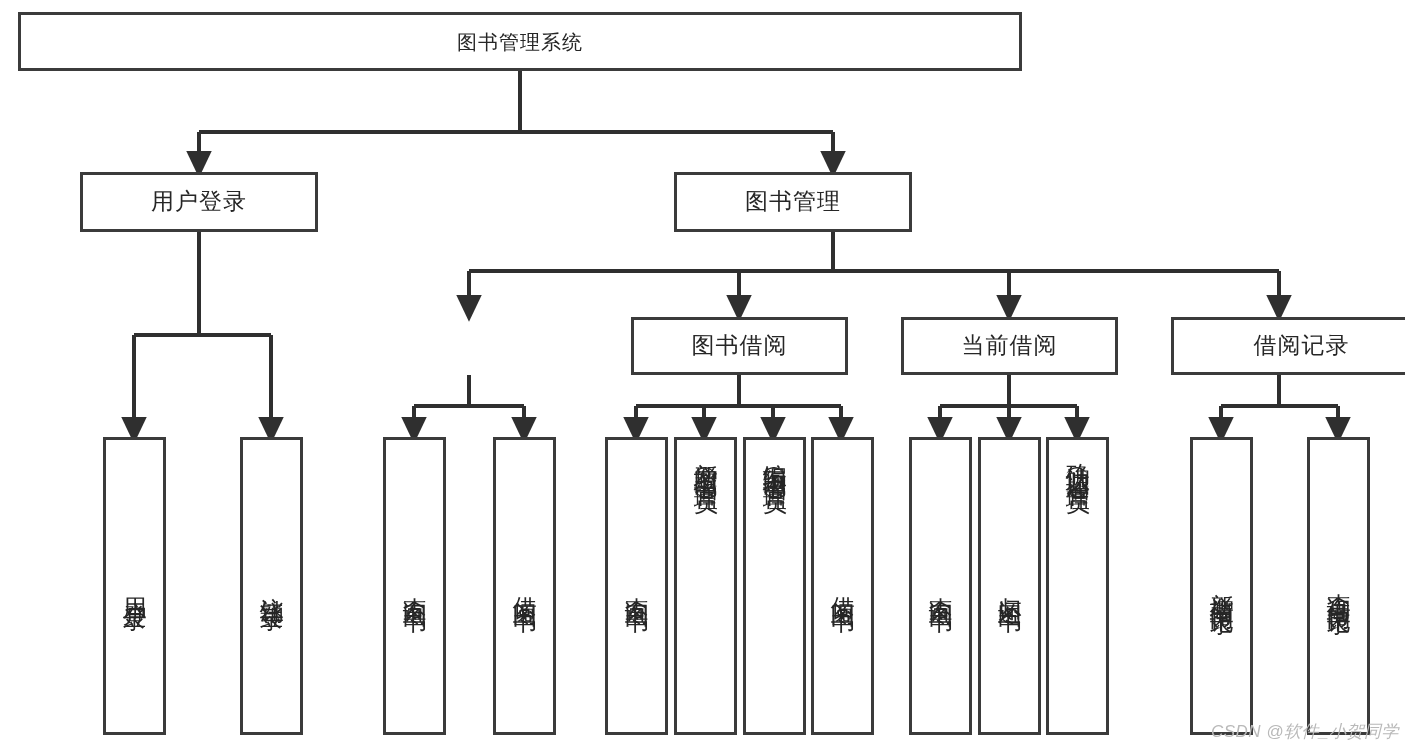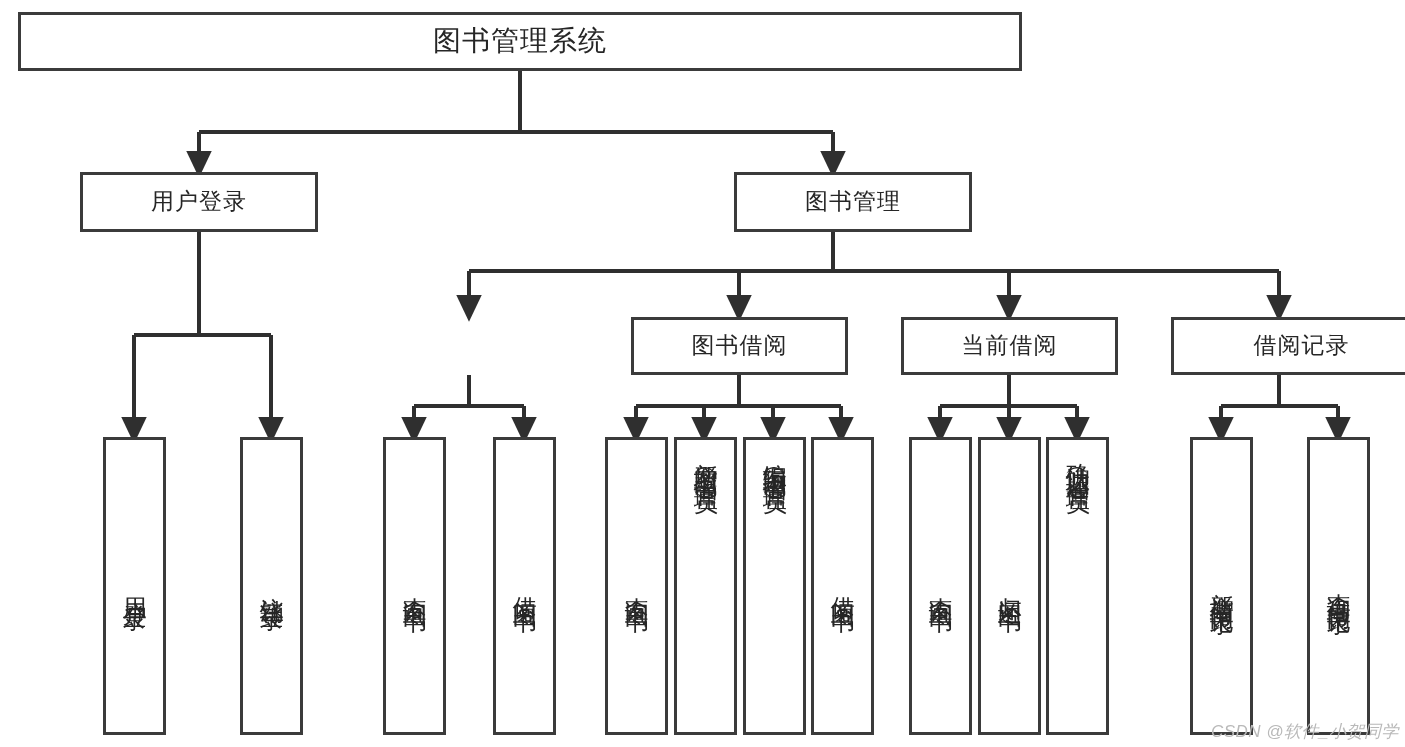--- a/index.html
+++ b/index.html
@@ -40,21 +40,21 @@
     display: block;
     white-space: nowrap;
     letter-spacing: 1px;
   }
   
   .node.horiz .node-label {
     font-size: 23px;
     line-height: 1.1;
   }
   .node.horiz.root .node-label {
-    font-size: 28px;
+    font-size: 20px;
   }
   
   .node.vert {
     align-items: flex-start;
     justify-content: center;
     padding-top: 4px;
   }
   .node.vert .node-label {
     writing-mode: vertical-rl;
     text-orientation: upright;
@@ -136,21 +136,21 @@
   </svg>
 
   <div class="node horiz root" style="left:18px; top:12px; width:1004px; height:59px;">
     <span class="node-label">图书管理系统</span>
   </div>
 
   <div class="node horiz" style="left:80px; top:172px; width:238px; height:60px;">
     <span class="node-label">用户登录</span>
   </div>
 
-  <div class="node horiz" style="left:734px; top:172px; width:238px; height:60px;">
+  <div class="node horiz" style="left:674px; top:172px; width:238px; height:60px;">
     <span class="node-label">图书管理</span>
   </div>
 
 
   <div class="node horiz" style="left:901px; top:317px; width:217px; height:58px;">
     <span class="node-label">当前借阅</span>
   </div>
 
   <div class="node horiz" style="left:631px; top:317px; width:217px; height:58px;">
     <span class="node-label">图书借阅</span>

